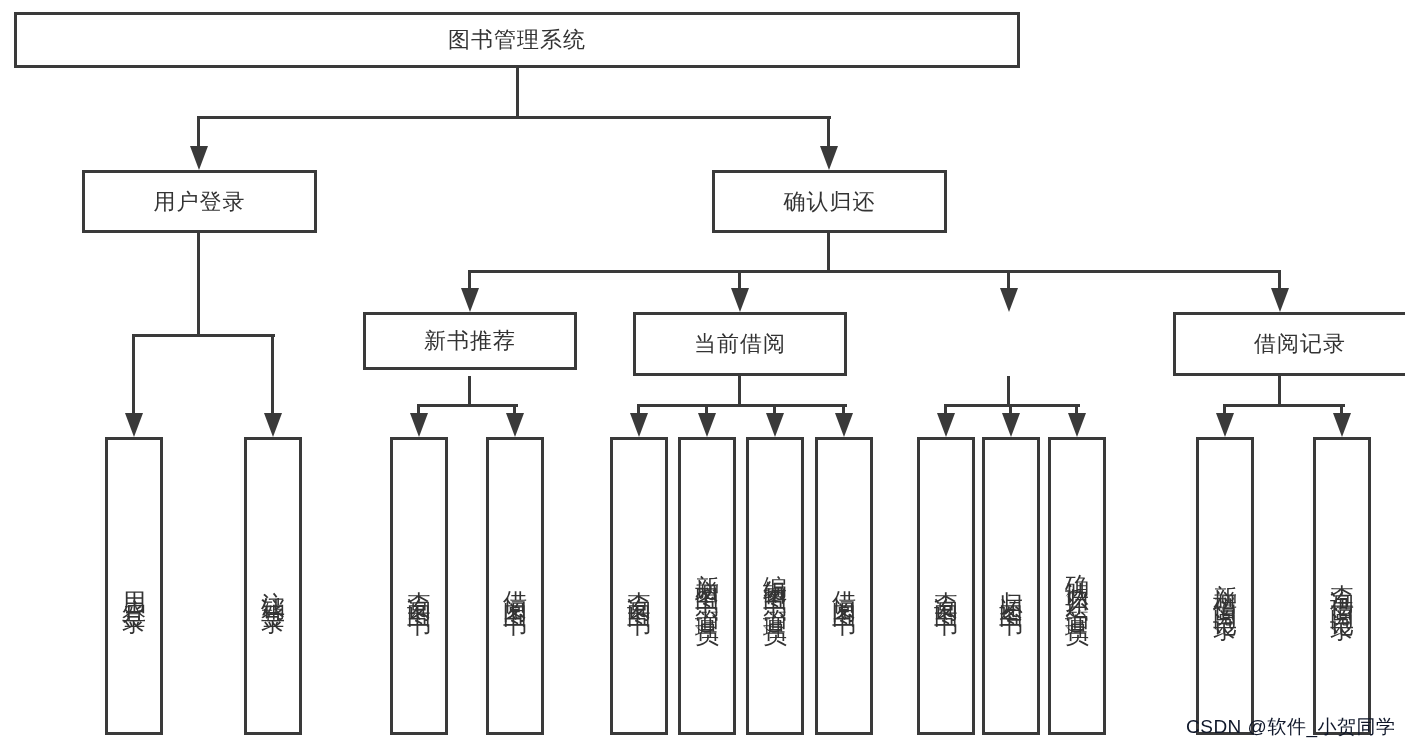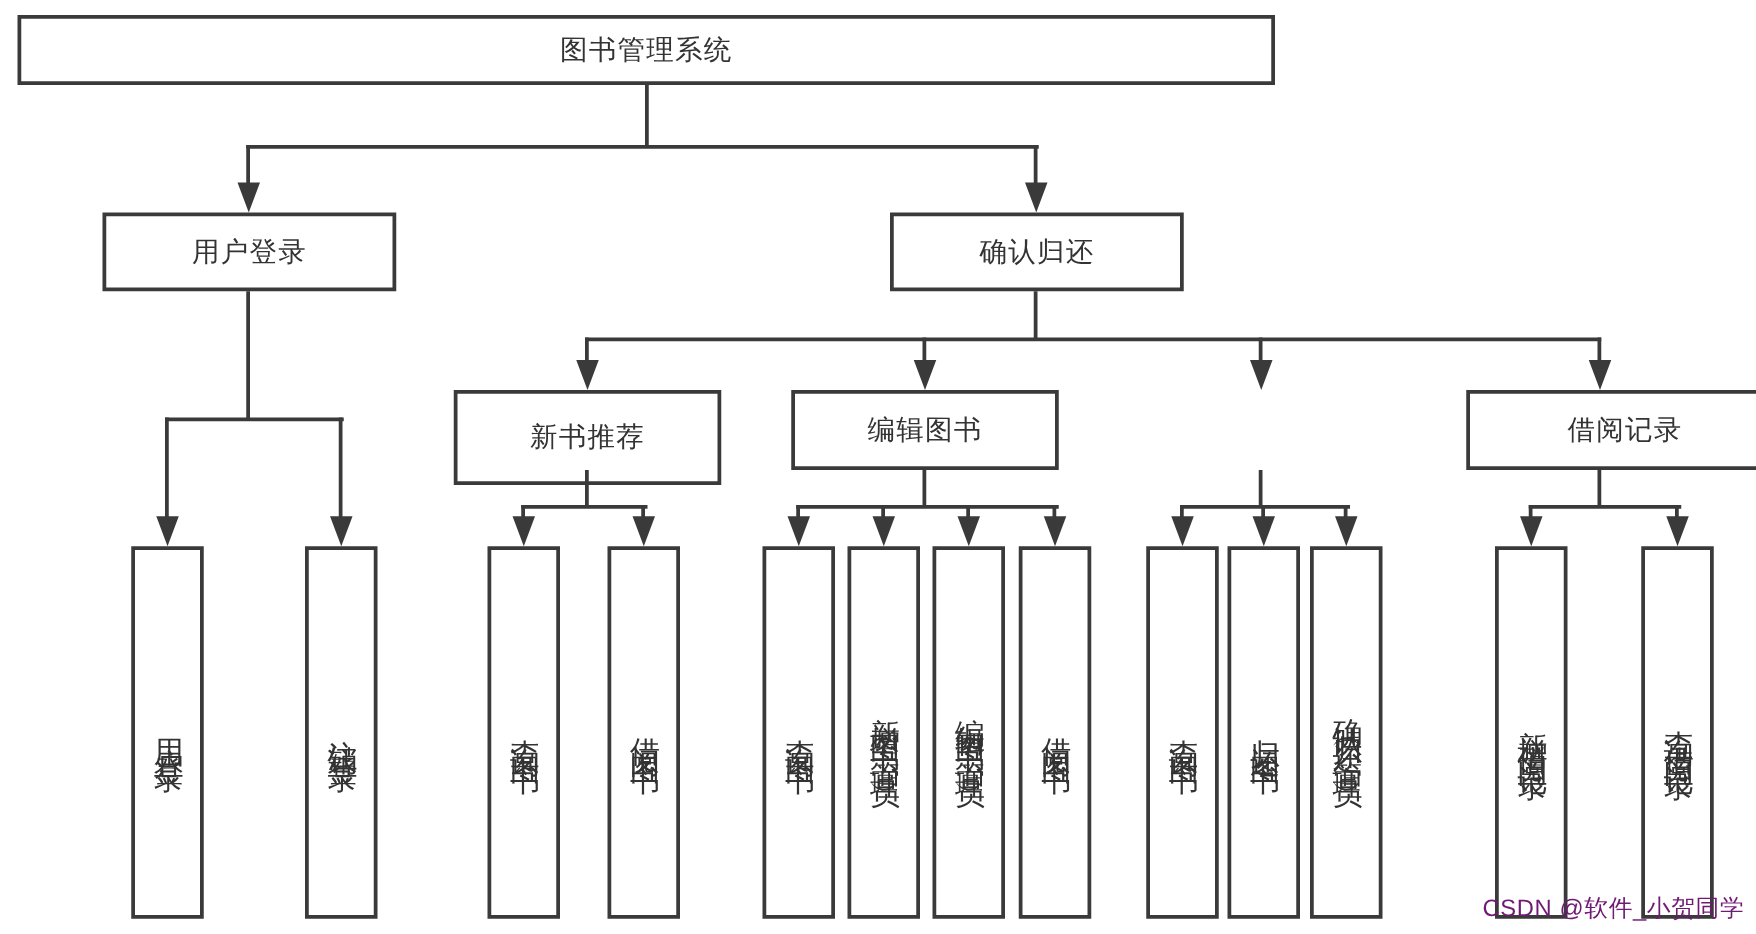--- a/index.html
+++ b/index.html
@@ -21,21 +21,21 @@
   .vline,.hline{position:absolute;background:#3a3a3a;}
   .vline{width:3px;}
   .hline{height:3px;}
   .arrow{
     position:absolute;width:0;height:0;
     border-left:9px solid transparent;border-right:9px solid transparent;
     border-top:24px solid #3a3a3a;
   }
   .watermark{
     position:absolute;left:1186px;top:714px;z-index:10;
-    font-size:19px;color:#701a75;letter-spacing:0.5px;white-space:nowrap;
+    font-size:19px;color:#0f172a;letter-spacing:0.5px;white-space:nowrap;
   }
 </style>
 </head>
 <body>
 
 <div id="stage">
 
   <div class="box hbox" style="left:14px;top:12px;width:1006px;height:56px;">
     <span>图书管理系统</span>
   </div>
@@ -65,25 +65,25 @@
   <div class="hline" style="left:468px;top:270px;width:813px;"></div>
   <div class="vline" style="left:468px;top:270px;height:20px;"></div>
   <div class="arrow" style="left:461px;top:288px;"></div>
   <div class="vline" style="left:738px;top:270px;height:20px;"></div>
   <div class="arrow" style="left:731px;top:288px;"></div>
   <div class="vline" style="left:1007px;top:270px;height:20px;"></div>
   <div class="arrow" style="left:1000px;top:288px;"></div>
   <div class="vline" style="left:1278px;top:270px;height:20px;"></div>
   <div class="arrow" style="left:1271px;top:288px;"></div>
 
-  <div class="box hbox" style="left:363px;top:312px;width:214px;height:76px;">
+  <div class="box hbox" style="left:363px;top:312px;width:214px;height:58px;">
     <span>新书推荐</span>
   </div>
   <div class="box hbox" style="left:633px;top:312px;width:214px;height:64px;">
-    <span>编辑图书</span>
+    <span>当前借阅</span>
   </div>
   <div class="box hbox" style="left:1173px;top:312px;width:254px;height:64px;">
     <span>借阅记录</span>
   </div>
 
   <div class="vline" style="left:468px;top:376px;height:30px;"></div>
   <div class="vline" style="left:738px;top:376px;height:30px;"></div>
   <div class="vline" style="left:1007px;top:376px;height:30px;"></div>
   <div class="vline" style="left:1278px;top:376px;height:30px;"></div>
 

